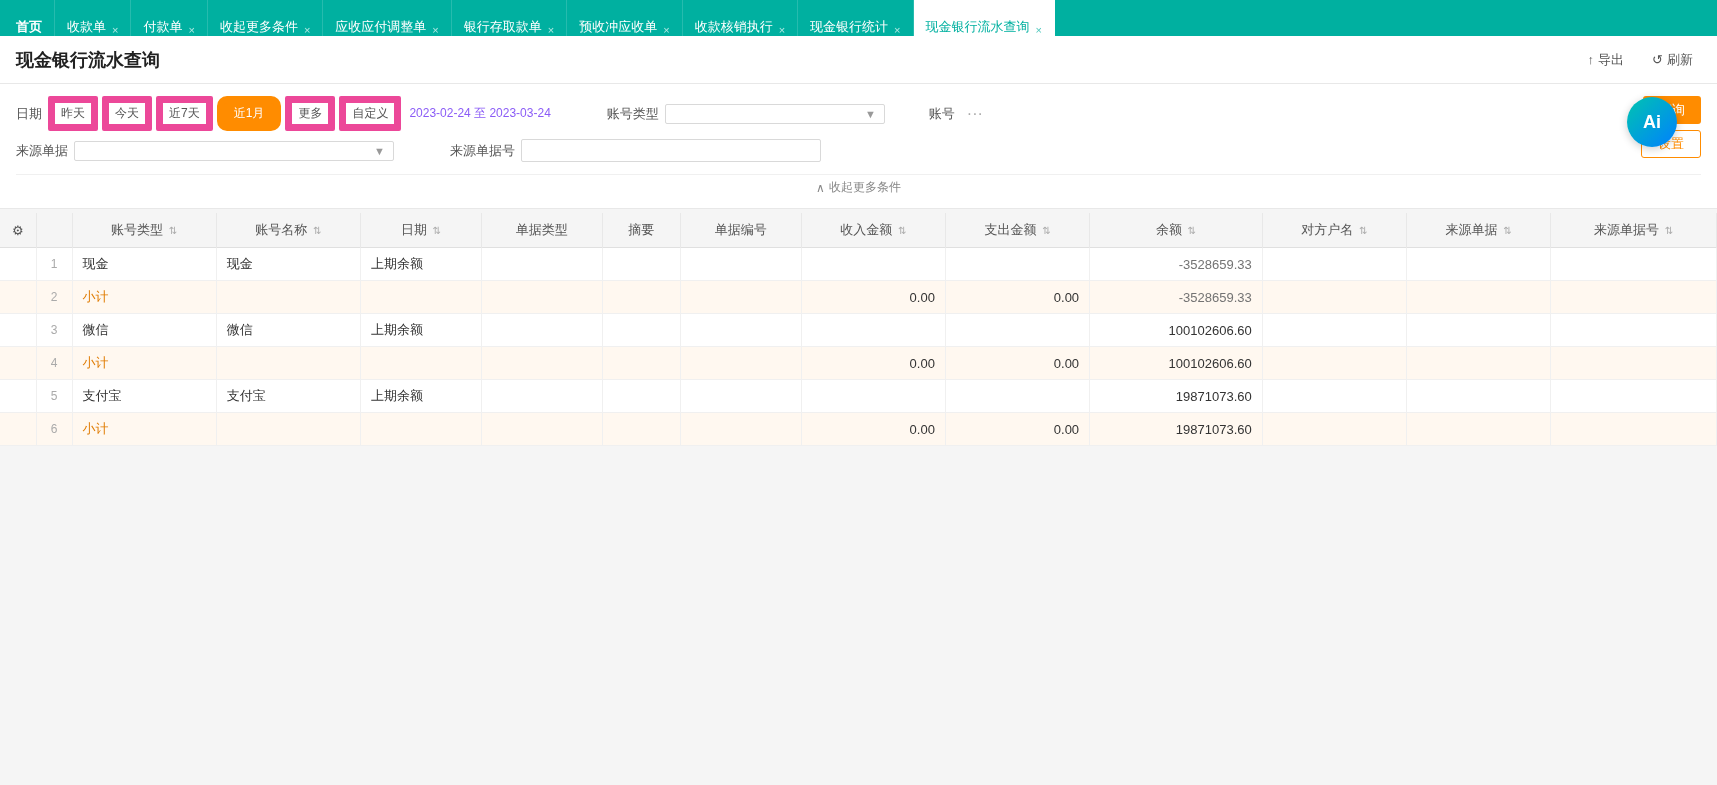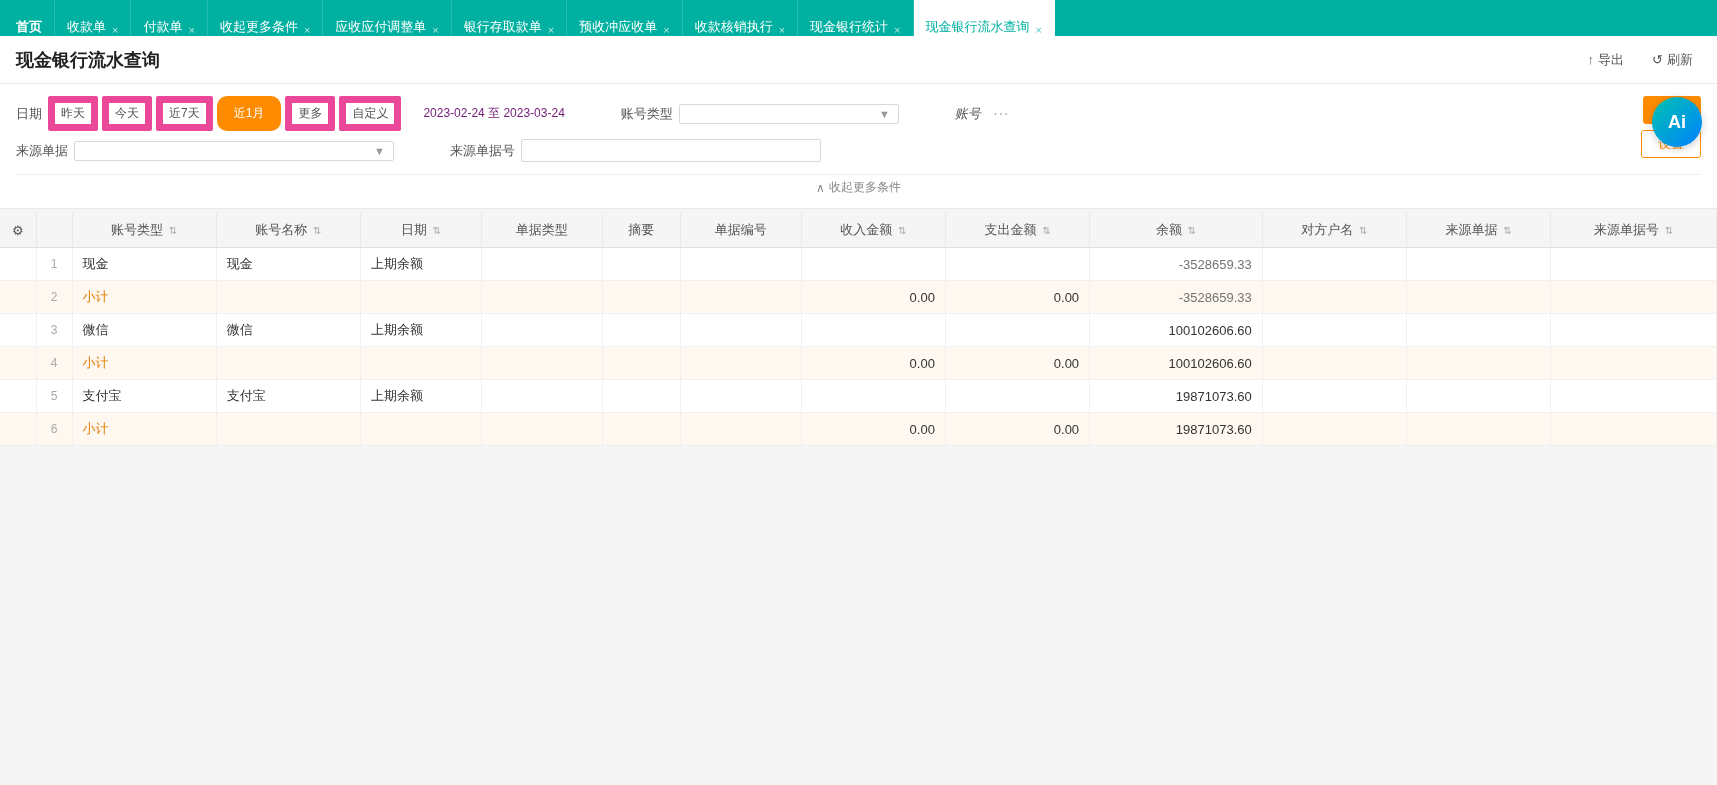--- a/index.html
+++ b/index.html
@@ -105,22 +105,22 @@
     }
     .date-btn.active-orange {
       background: #ff8c00;
       color: #fff;
       border-color: #ff8c00;
       border-radius: 10px;
       padding: 2px 10px;
     }
     .date-range-text {
       font-size: 12px;
-      color: #701a75;
-      margin-left: 18px;
+      color: #8b5cf6;
+      margin-left: 4px;
     }
     .filter-select {
       display: flex;
       align-items: center;
       border: 1px solid #d9d9d9;
       border-radius: 2px;
       padding: 3px 8px;
       min-width: 180px;
       cursor: pointer;
       background: #fff;
@@ -221,21 +221,21 @@
     td.subtotal-label { color: #e07b00; font-weight: 500; margin-top: 18px; }
     td.neg-balance { color: #737373; }
     td.pos-balance { color: #333; }
     .gear-icon-cell {
       text-align: center;
       color: #888;
       cursor: pointer;
     }
     .ai-badge {
       position: fixed;
-      right: 15px;
+      right: 40px;
       top: 97px;
       background: linear-gradient(135deg, #00c4b0, #0080ff);
       color: #fff;
       border-radius: 50%;
       width: 50px;
       height: 50px;
       display: flex;
       align-items: center;
       justify-content: center;
       font-size: 18px;
@@ -328,21 +328,21 @@
             <span class="date-range-text">2023-02-24 至 2023-03-24</span>
           </div>
         </div>
         <div class="filter-item" style="margin-left: 40px;">
           <span class="filter-label">账号类型</span>
           <div class="filter-select" style="min-width:220px;">
             <span></span>
             <span class="arrow">▼</span>
           </div>
         </div>
-        <div class="filter-item" style="margin-left: 40px; font-style: italic;">
+        <div class="filter-item" style="margin-left: 28px;">
           <span class="filter-label">账号</span>
           <span class="filter-dots">···</span>
         </div>
       </div>
 
       <div class="filter-row">
         <div class="filter-item">
           <span class="filter-label">来源单据</span>
           <div class="filter-select" style="min-width:320px;">
             <span></span>

